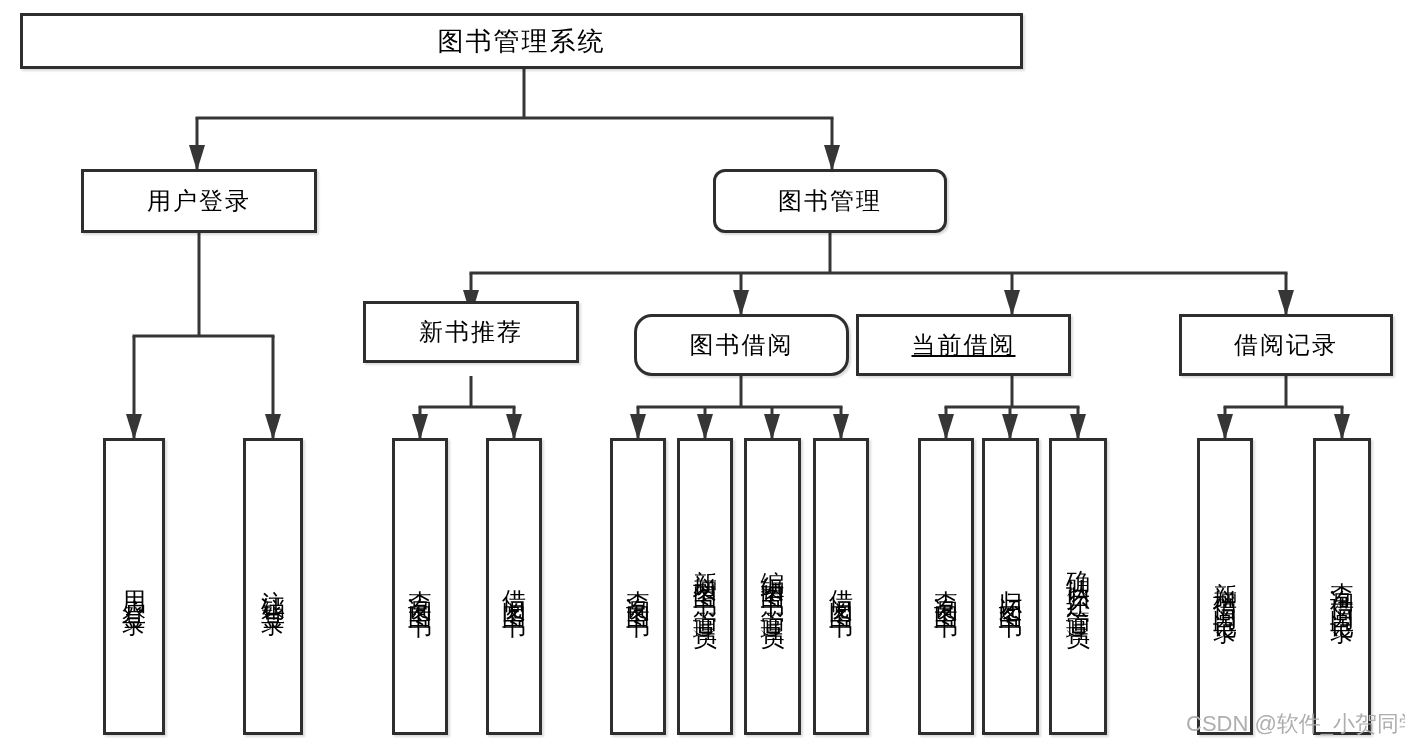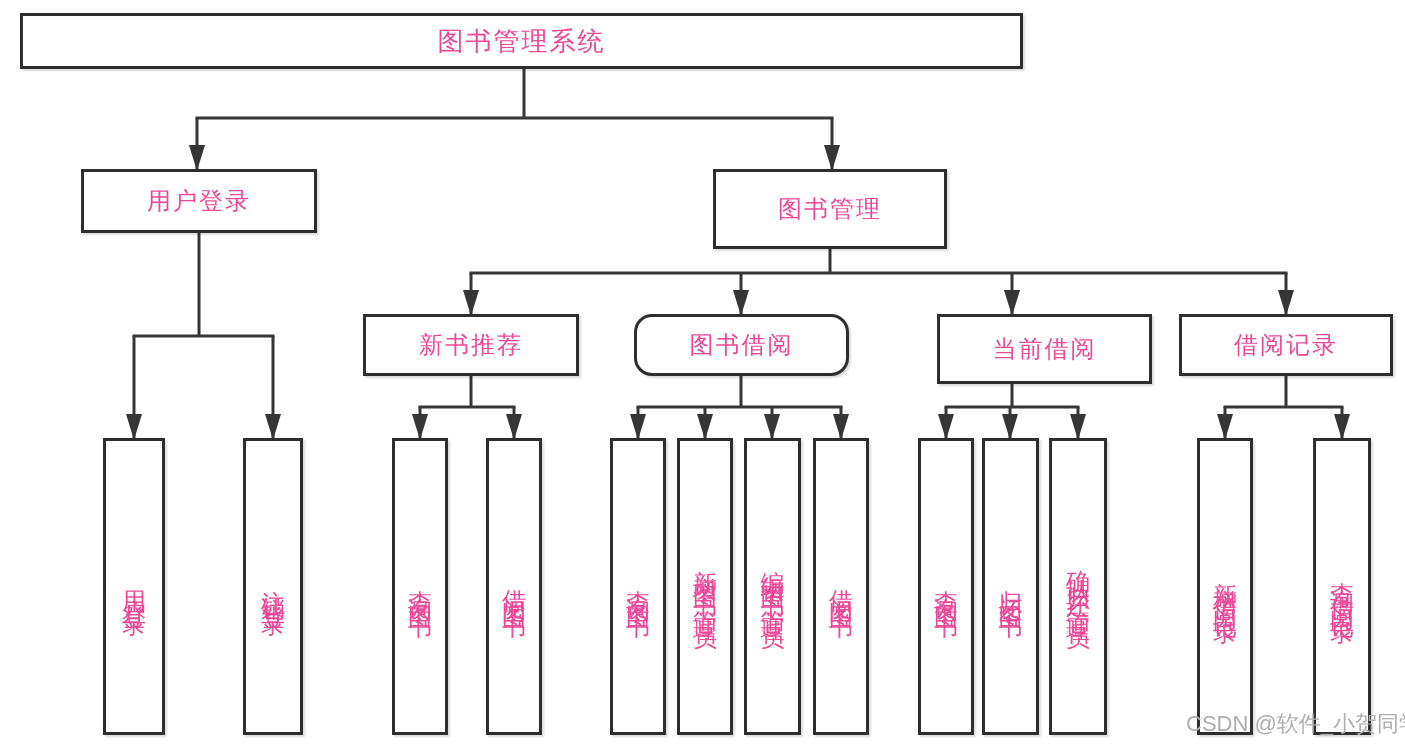--- a/index.html
+++ b/index.html
@@ -17,21 +17,21 @@
     pointer-events: none;
   }
   .box {
     position: absolute;
     background: #ffffff;
     border: 3px solid #2e2e2e;
     box-sizing: border-box;
     display: flex;
     align-items: center;
     justify-content: center;
-    color: #ec4899;
+    color: #000000;
     box-shadow: 2px 2px 2px rgba(0,0,0,0.14);
     z-index: 2;
   }
   .hlabel {
     font-size: 24px;
     letter-spacing: 2px;
     white-space: nowrap;
     line-height: 1;
   }
   .title .hlabel { font-size: 26px; }
@@ -108,31 +108,31 @@
     </g>
   </svg>
 
   <div class="box title" style="left:20px; top:13px; width:1003px; height:56px;">
     <span class="hlabel">图书管理系统</span>
   </div>
 
   <div class="box" style="left:81px; top:169px; width:236px; height:64px;">
     <span class="hlabel">用户登录</span>
   </div>
-  <div class="box" style="left:713px; top:169px; width:234px; height:80px;">
+  <div class="box" style="left:713px; top:169px; width:234px; height:64px;border-radius:12px;">
     <span class="hlabel">图书管理</span>
   </div>
 
-  <div class="box" style="left:363px; top:314px; width:216px; height:62px;">
+  <div class="box" style="left:363px; top:301px; width:216px; height:62px;">
     <span class="hlabel">新书推荐</span>
   </div>
   <div class="box" style="left:634px; top:314px; width:215px; height:62px;border-radius:18px;">
     <span class="hlabel">图书借阅</span>
   </div>
-  <div class="box" style="left:937px; top:314px; width:215px; height:70px;">
+  <div class="box" style="left:856px; top:314px; width:215px; height:62px;text-decoration:underline;">
     <span class="hlabel">当前借阅</span>
   </div>
   <div class="box" style="left:1179px; top:314px; width:214px; height:62px;">
     <span class="hlabel">借阅记录</span>
   </div>
 
   <div class="box" style="left:103px; top:438px; width:62px; height:297px;">
     <span class="vlabel">用户登录</span>
   </div>
   <div class="box" style="left:243px; top:438px; width:60px; height:297px;">

